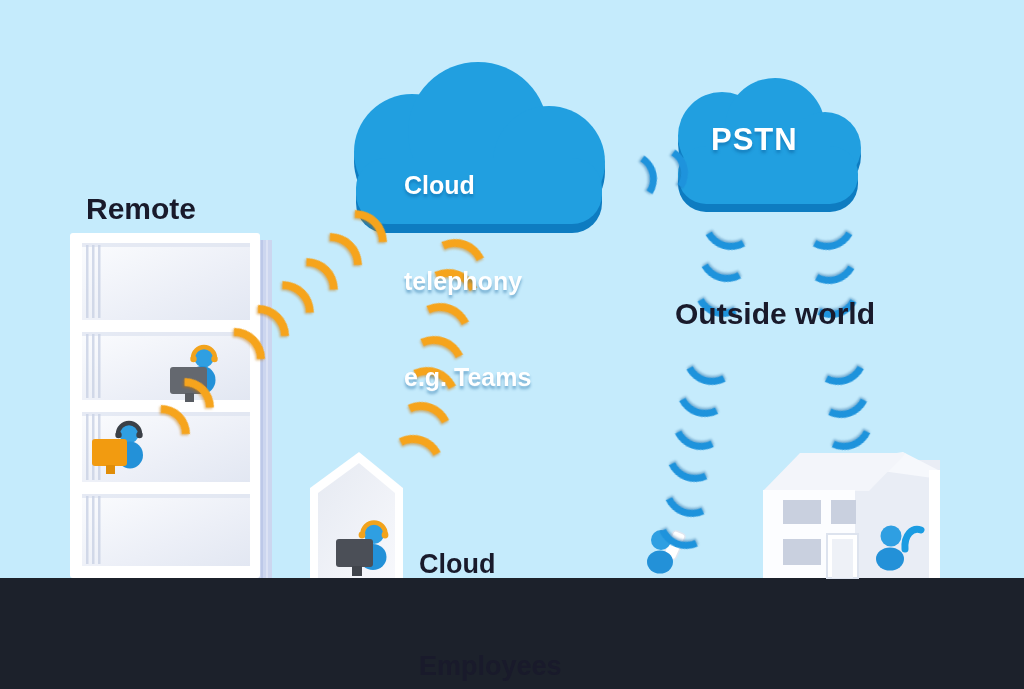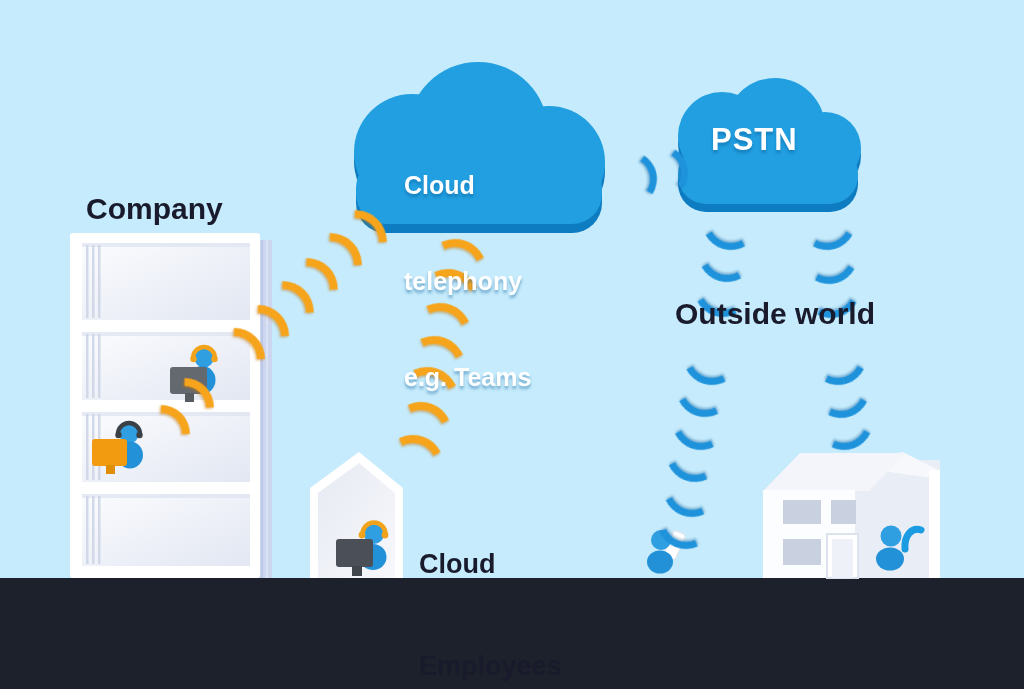--- a/index.html
+++ b/index.html
@@ -221,21 +221,21 @@
       <div class="arc blue" style="left: 663px; top: 459px; width: 44px; height: 44px; transform: rotate(200deg);"></div>
       <div class="arc blue" style="left: 657px; top: 491px; width: 44px; height: 44px; transform: rotate(201deg);"></div>
       <div class="arc blue" style="left: 798px; top: 192px; width: 44px; height: 44px; transform: rotate(164deg);"></div>
       <div class="arc blue" style="left: 800px; top: 226px; width: 44px; height: 44px; transform: rotate(164deg);"></div>
       <div class="arc blue" style="left: 802px; top: 260px; width: 44px; height: 44px; transform: rotate(163deg);"></div>
       <div class="arc blue" style="left: 809px; top: 327px; width: 44px; height: 44px; transform: rotate(162deg);"></div>
       <div class="arc blue" style="left: 812px; top: 360px; width: 44px; height: 44px; transform: rotate(161deg);"></div>
       <div class="arc blue" style="left: 815px; top: 392px; width: 44px; height: 44px; transform: rotate(160deg);"></div>
     </div>
 
-  <div class="label" id="company-label">Company</div>
+  <div class="label" id="company-label">Remote</div>
 
   <div class="label light" id="cloud-label">
     <div>Cloud</div>
     <div>telephony</div>
     <div>e.g. Teams</div>
   </div>
 
   <div class="label light" id="pstn-label">PSTN</div>
 
   <div class="label" id="outside-label">Outside world</div>

